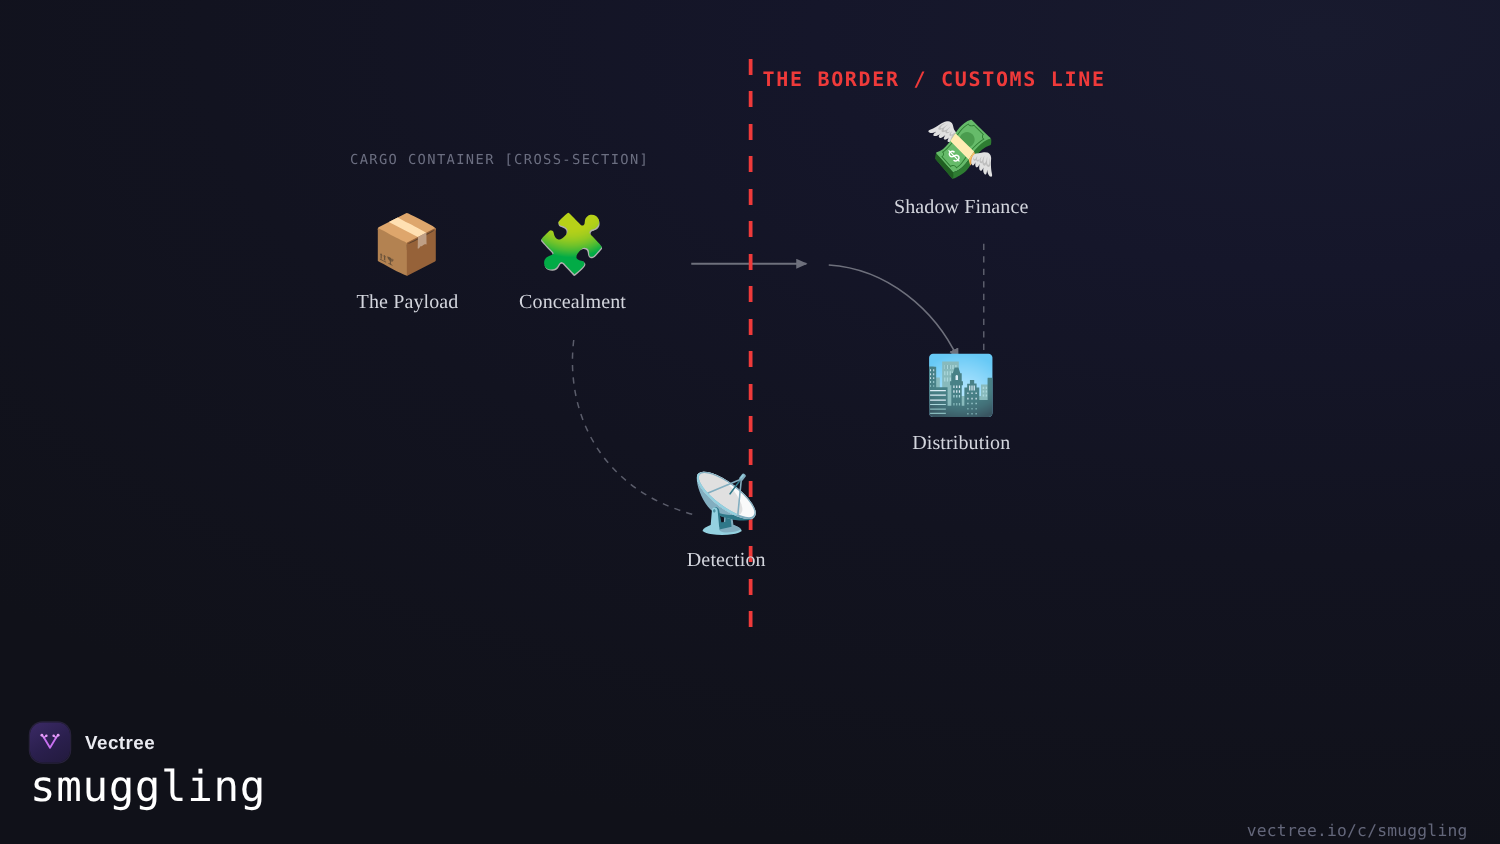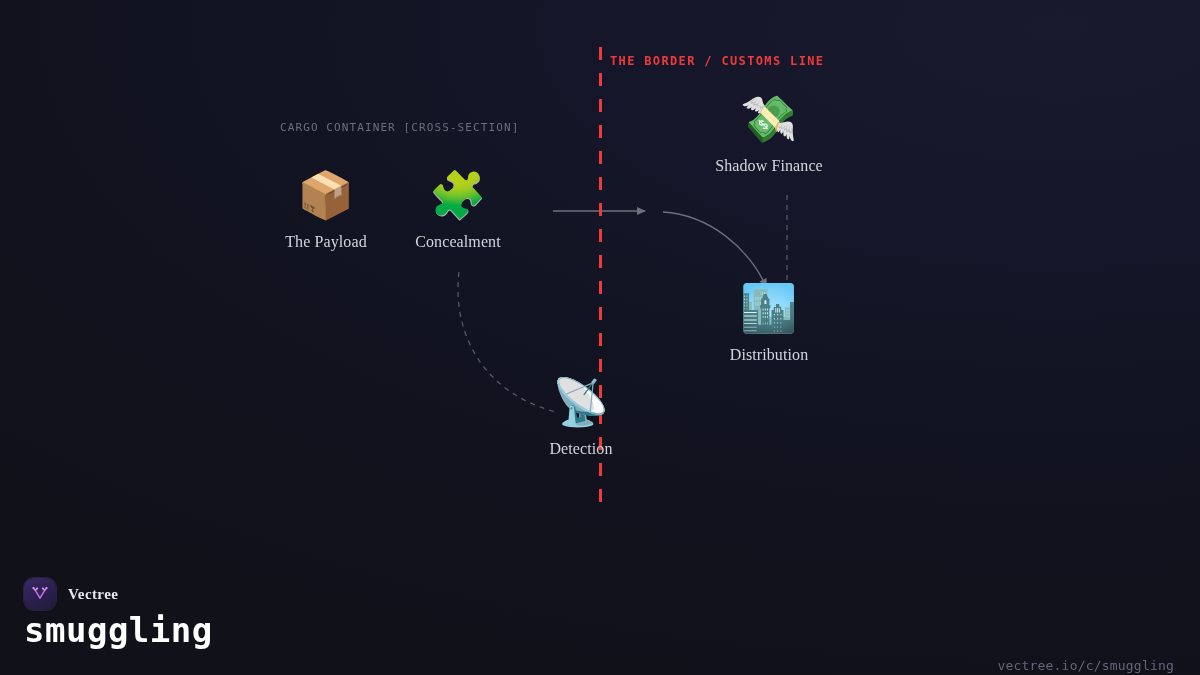--- a/index.html
+++ b/index.html
@@ -31,21 +31,21 @@
     background: repeating-linear-gradient(
       to bottom,
       #ef3a3a 0px, #ef3a3a 13px,
       rgba(0,0,0,0) 13px, rgba(0,0,0,0) 26px
     );
   }
   .border-label {
     position: absolute;
     left: 610px; top: 54px;
     font-family: "DejaVu Sans Mono", "Liberation Mono", monospace;
-    font-size: 12px;
+    font-size: 16px;
     font-weight: 700;
     letter-spacing: 1.35px;
     color: #ef3a3a;
     white-space: nowrap;
   }
   
   .section-caption {
     position: absolute;
     left: 280px; top: 121px;
     font-family: "DejaVu Sans Mono", "Liberation Mono", monospace;
@@ -89,32 +89,32 @@
     gap: 12px;
   }
   .brand-logo {
     width: 32px; height: 32px;
     border-radius: 10px;
     background: linear-gradient(150deg, #3b2a66 0%, #2a1f4d 55%, #221a3d 100%);
     display: flex; align-items: center; justify-content: center;
     box-shadow: 0 0 0 1px rgba(150,110,220,0.18);
   }
   .brand-name {
-    font-family: Liberation Serif, serif;
+    font-family: Liberation Sans, sans-serif;
     font-size: 15px;
     font-weight: 700;
     color: #e9eaf0;
     letter-spacing: 0.4px;
   }
   .footer-title {
     position: absolute;
     left: 24px; top: 612px;
     font-family: "DejaVu Sans Mono", "Liberation Mono", monospace;
     font-size: 34px;
-    font-weight: 700;
+    font-weight: 400;
     color: #ffffff;
     letter-spacing: 0.5px;
     line-height: 1.1;
   }
   .footer-url {
     position: absolute;
     right: 26px; top: 624px;
     font-family: "DejaVu Sans Mono", "Liberation Mono", monospace;
     font-size: 13px;
     color: #63667a;

